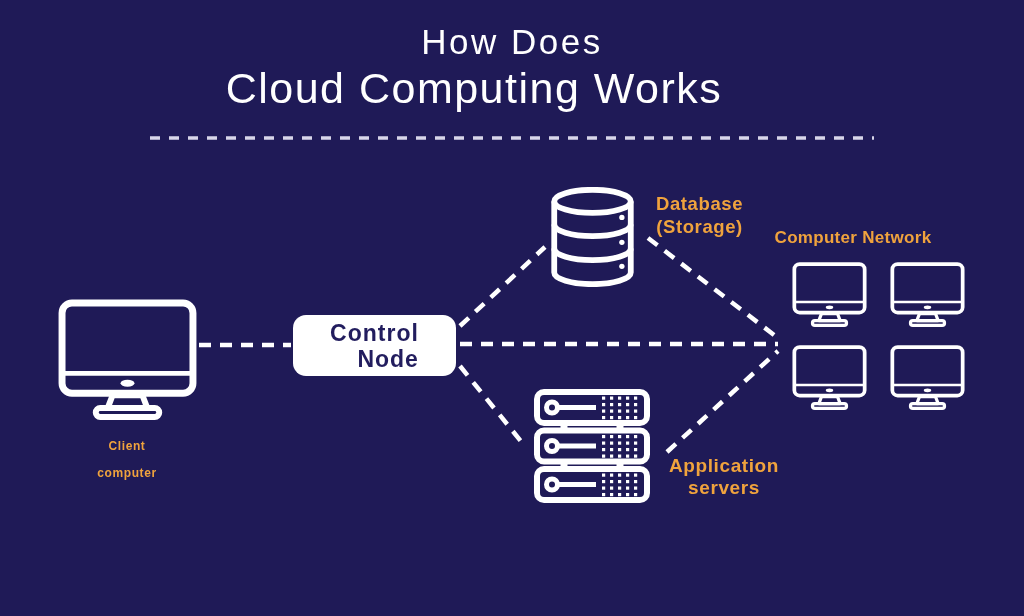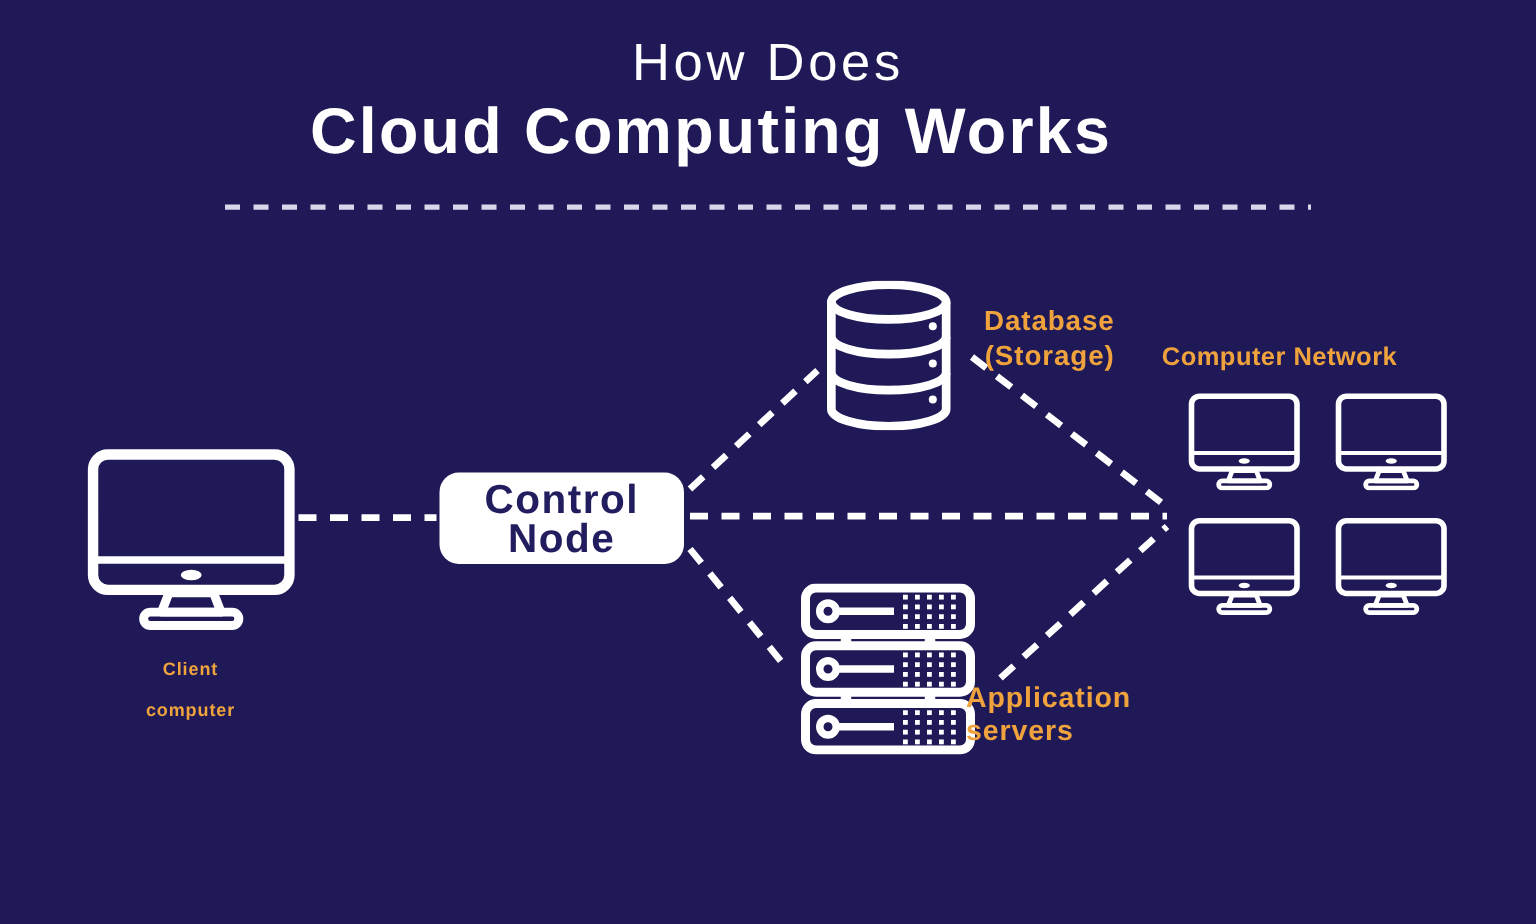--- a/index.html
+++ b/index.html
@@ -26,21 +26,21 @@
   .title-line1{
     left:0;top:22px;width:1024px;
     text-align:center;
     color:var(--icon-white);
     font-size:35px;font-weight:500;letter-spacing:2.5px;
   }
   .title-line2{
     left:0;top:64px;width:948px;
     text-align:center;
     color:var(--icon-white);
-    font-size:43px;font-weight:bold;letter-spacing:1.5px;
+    font-size:43px;font-weight:normal;letter-spacing:1.5px;
   }
 
   
   #connector-layer{left:0;top:0;pointer-events:none;}
   .conn{stroke:var(--icon-white);stroke-width:4.5;stroke-dasharray:12 9;fill:none;}
   .separator{stroke:var(--separator-gray);stroke-width:3.5;stroke-dasharray:10 9;fill:none;}
 
   
   .icon{color:var(--icon-white);display:block;}
 
@@ -57,37 +57,37 @@
     left:37px;top:433px;width:180px;
     text-align:center;font-size:12px;line-height:27px;
   }
 
   
   .control-node{
     left:293px;top:315px;width:163px;height:61px;
     background:var(--control-node-bg);
     border-radius:13px;
     display:flex;align-items:center;justify-content:center;
-    text-align:center;
+    text-align:right;
     color:var(--control-node-text);
-    font-size:27px;font-weight:bold;line-height:26px;letter-spacing:1px;
+    font-size:23px;font-weight:bold;line-height:26px;letter-spacing:1px;
   }
 
   
   .database-icon{left:548px;top:187px;}
   .database-label{
-    left:656px;top:202px;
-    text-align:right;font-size:18.5px;line-height:23px;
+    left:656px;top:192px;
+    text-align:center;font-size:18.5px;line-height:23px;
   }
 
   
   .server-icon{left:534px;top:389px;}
   .servers-label{
     left:644px;top:455px;width:160px;
-    text-align:left;font-size:19px;line-height:22px;
+    text-align:center;font-size:19px;line-height:22px;
   }
 
   
   .network-label{
     left:760px;top:228px;width:186px;
     text-align:center;font-size:17px;letter-spacing:0.3px;
   }
   .net-m1{left:792px;top:262px;}
   .net-m2{left:890px;top:262px;}
   .net-m3{left:792px;top:345px;}

